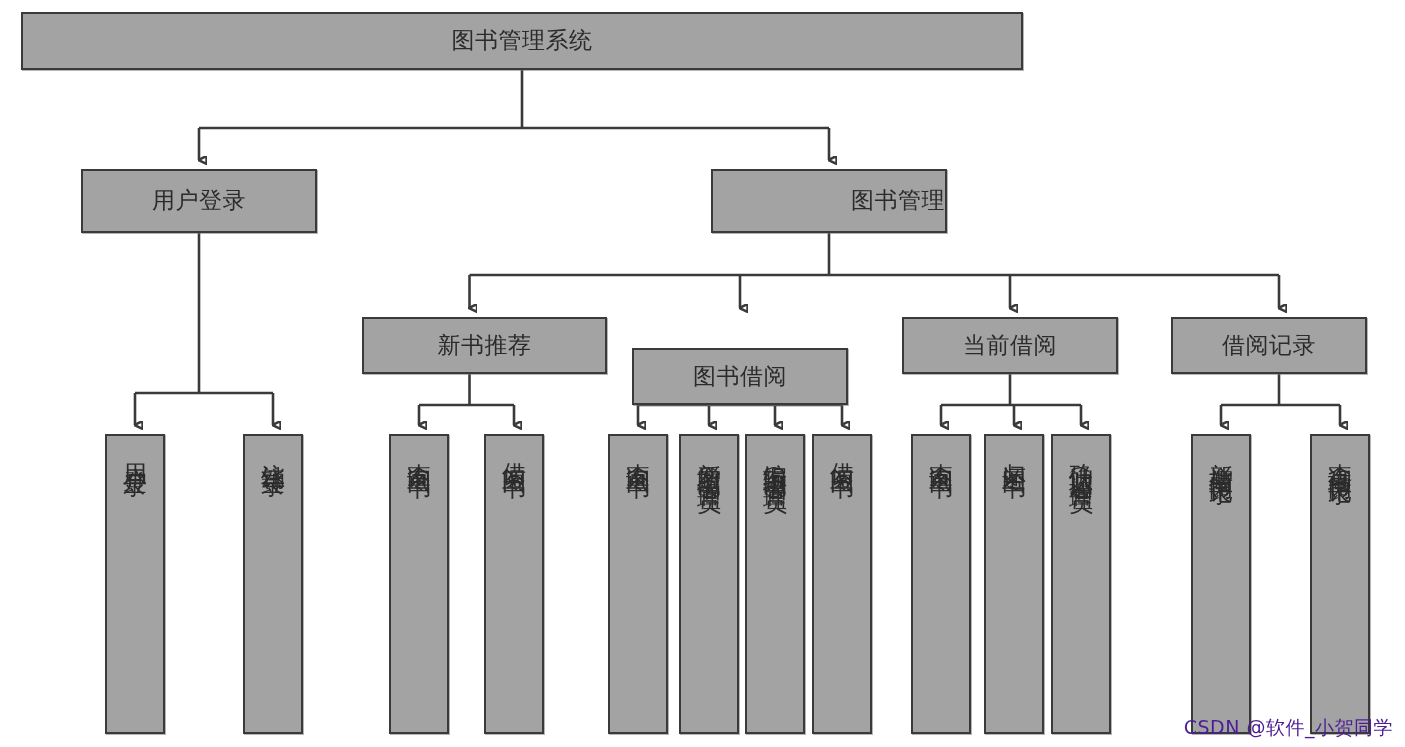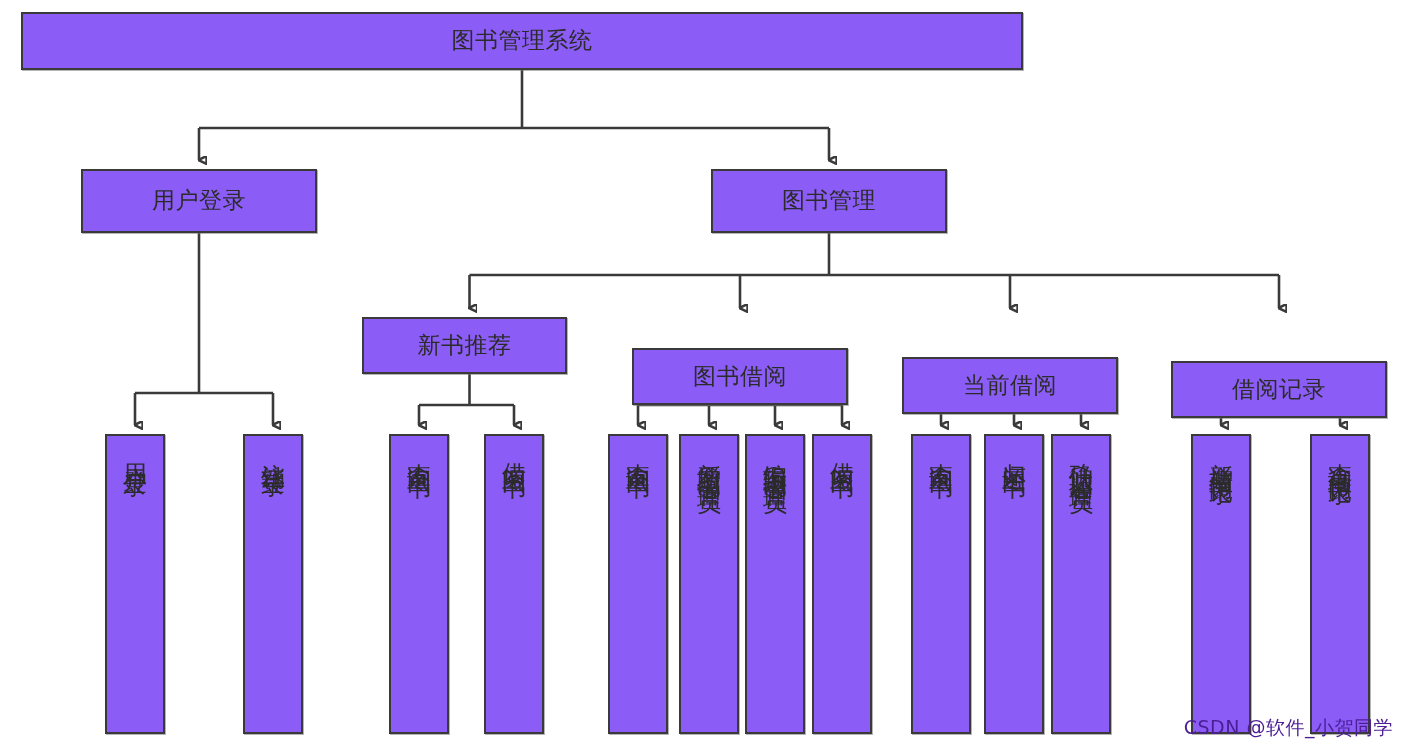--- a/index.html
+++ b/index.html
@@ -16,21 +16,21 @@
   }
   #diagram-root {
     position: absolute;
     left: 0; top: 0;
     width: 1405px;
     height: 747px;
   }
   .node {
     position: absolute;
     box-sizing: border-box;
-    background: #8b5cf6;
+    background: #a3a3a3;
     border: 2px solid #3a3a3a;
     box-shadow: 1px 1px 0 rgba(120,120,120,0.55);
     display: flex;
     align-items: center;
     justify-content: center;
   }
   .node-label {
     color: #2b2b2b;
     line-height: 1.18;
     letter-spacing: 0.5px;
@@ -122,33 +122,33 @@
       </g>
   </svg>
 
   <div id="node-layer">
       <div class="node horiz" style="left: 21px; top: 12px; width: 1002px; height: 58px;">
         <span class="node-label">图书管理系统</span>
       </div>
       <div class="node horiz" style="left: 81px; top: 169px; width: 236px; height: 64px;">
         <span class="node-label">用户登录</span>
       </div>
-      <div class="node horiz" style="left: 711px; top: 169px; width: 236px; height: 64px;">
+      <div class="node horiz" style="left: 711px; top: 169px; width: 236px; height: 64px; justify-content: flex-end;">
         <span class="node-label">图书管理</span>
       </div>
-      <div class="node horiz" style="left: 362px; top: 317px; width: 205px; height: 57px;">
+      <div class="node horiz" style="left: 362px; top: 317px; width: 245px; height: 57px;">
         <span class="node-label">新书推荐</span>
       </div>
       <div class="node horiz" style="left: 632px; top: 317px; width: 216px; height: 57px; margin-top: 31px;">
         <span class="node-label">图书借阅</span>
       </div>
-      <div class="node horiz" style="left: 902px; top: 317px; width: 216px; height: 57px; margin-top: 40px;">
+      <div class="node horiz" style="left: 902px; top: 317px; width: 216px; height: 57px;">
         <span class="node-label">当前借阅</span>
       </div>
-      <div class="node horiz" style="left: 1171px; top: 317px; width: 216px; height: 57px; margin-top: 44px;">
+      <div class="node horiz" style="left: 1171px; top: 317px; width: 196px; height: 57px;">
         <span class="node-label">借阅记录</span>
       </div>
       <div class="node vert" style="left: 105px; top: 434px; width: 60px; height: 300px;">
         <span class="node-label">用户登录</span>
       </div>
       <div class="node vert" style="left: 243px; top: 434px; width: 60px; height: 300px;">
         <span class="node-label">注销登录</span>
       </div>
       <div class="node vert" style="left: 389px; top: 434px; width: 60px; height: 300px;">
         <span class="node-label">查询图书</span>

